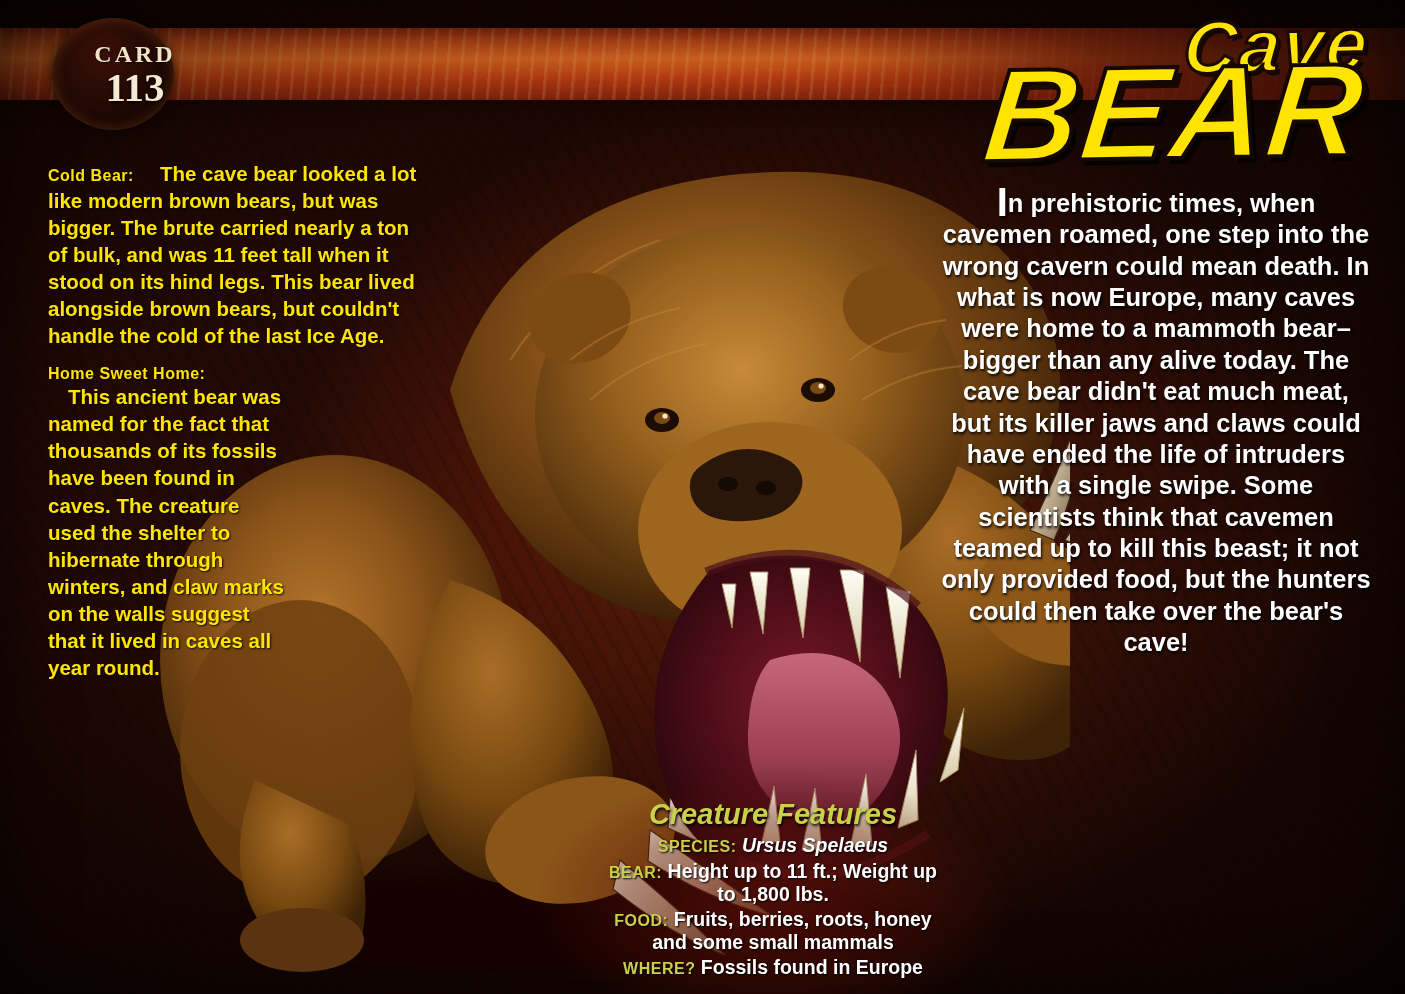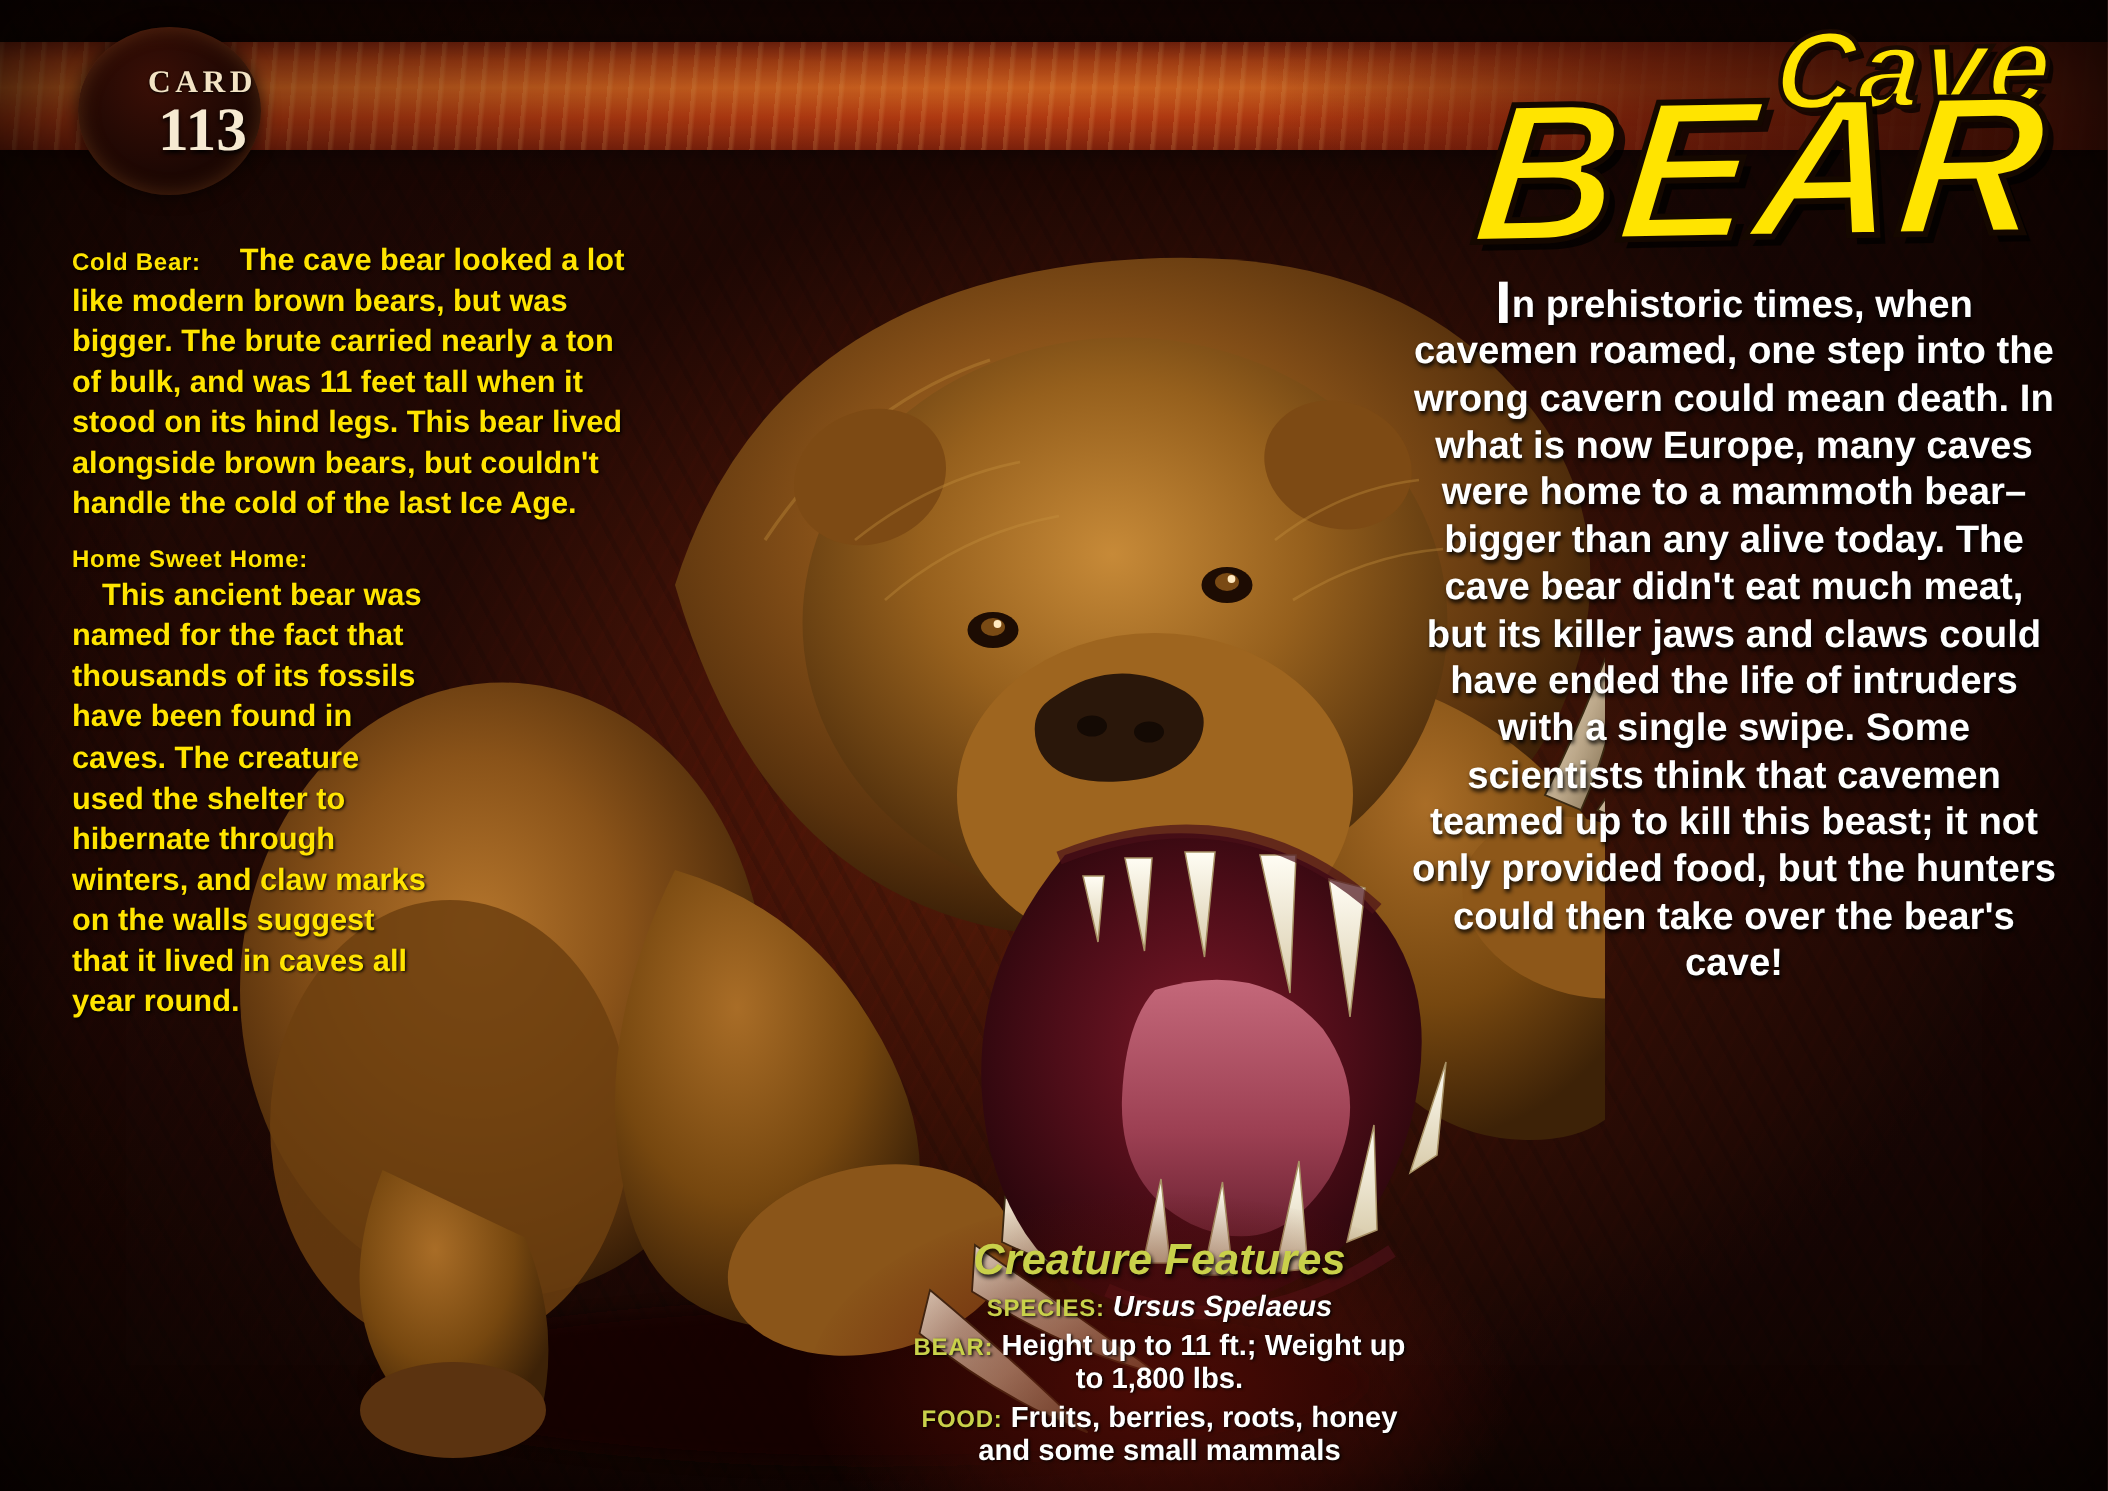--- a/index.html
+++ b/index.html
@@ -68,21 +68,21 @@
     box-shadow: 0 0 12px rgba(0,0,0,0.7), inset 0 0 14px rgba(255,140,60,0.25);
     display: flex;
     flex-direction: column;
     align-items: center;
     justify-content: center;
     z-index: 6;
   }
   .card-badge .card-word {
     font-family: "Liberation Serif", serif;
     font-weight: bold;
-    font-size: 21px;
+    font-size: 24px;
     letter-spacing: 3px;
     color: #f3e3c4;
     text-shadow: 0 1px 2px #000;
     line-height: 1;
     margin-top: 4px;
     margin-left: 44px;
   }
   .card-badge .card-num {
     font-family: "Liberation Serif", serif;
     font-weight: bold;
@@ -427,17 +427,21 @@
       <span class="feat-val italic">Ursus Spelaeus</span>
     </div>
     <div class="feat-row">
       <span class="feat-key">BEAR:</span>
       <span class="feat-val">Height up to 11 ft.; Weight up to 1,800 lbs.</span>
     </div>
     <div class="feat-row">
       <span class="feat-key">FOOD:</span>
       <span class="feat-val">Fruits, berries, roots, honey and some small mammals</span>
     </div>
+    <div class="feat-row">
+      <span class="feat-key">WHERE?</span>
+      <span class="feat-val">Fossils found in Europe</span>
+    </div>
   </div>
 
   <div class="vignette"></div>
   <div class="edge-shadow"></div>
 </div>
 
 </body></html>

